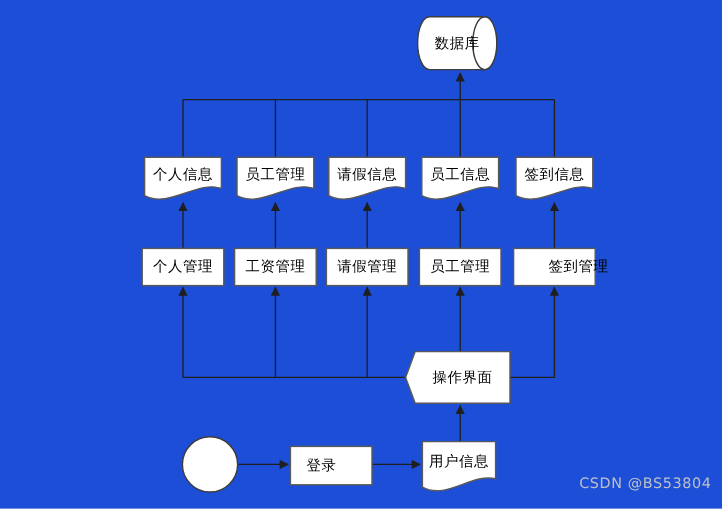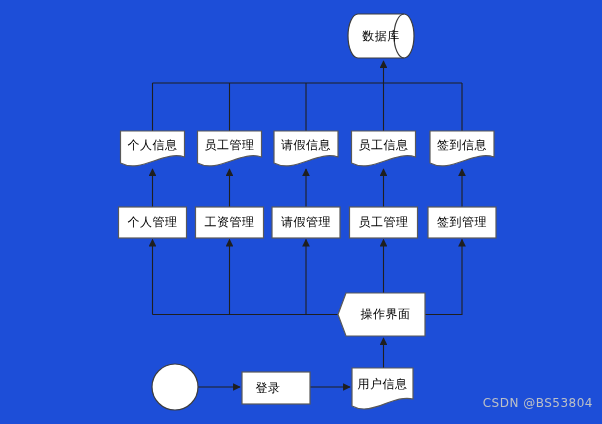--- a/index.html
+++ b/index.html
@@ -90,21 +90,21 @@
   <div class="lbl" style="left:120.5px;top:131px;width:64px;height:28px;">个人信息</div>
   <div class="lbl" style="left:197.5px;top:131px;width:64px;height:28px;">员工管理</div>
   <div class="lbl" style="left:274px;top:131px;width:64px;height:28px;">请假信息</div>
   <div class="lbl" style="left:351.5px;top:131px;width:64px;height:28px;">员工信息</div>
   <div class="lbl" style="left:430px;top:131px;width:64px;height:28px;text-align:center;">签到信息</div>
 
   <div class="lbl" style="left:118.5px;top:207px;width:68px;height:31px;">个人管理</div>
   <div class="lbl" style="left:195.5px;top:207px;width:68px;height:31px;">工资管理</div>
   <div class="lbl" style="left:272px;top:207px;width:68px;height:31px;">请假管理</div>
   <div class="lbl" style="left:349.5px;top:207px;width:68px;height:31px;">员工管理</div>
-  <div class="lbl" style="left:428px;top:207px;width:68px;height:31px;">签到管理</div>
+  <div class="lbl" style="left:428px;top:207px;width:68px;height:31px;padding-left:20px;">签到管理</div>
 
   <div class="lbl" style="left:346px;top:293px;width:79px;height:43px;">操作界面</div>
 
   <div class="lbl" style="left:242px;top:372px;width:52px;height:32px;">登录</div>
   <div class="lbl" style="left:352px;top:368px;width:61px;height:32px;">用户信息</div>
 
   <div class="watermark">CSDN @BS53804</div>
 </div>
 
 </body></html>

